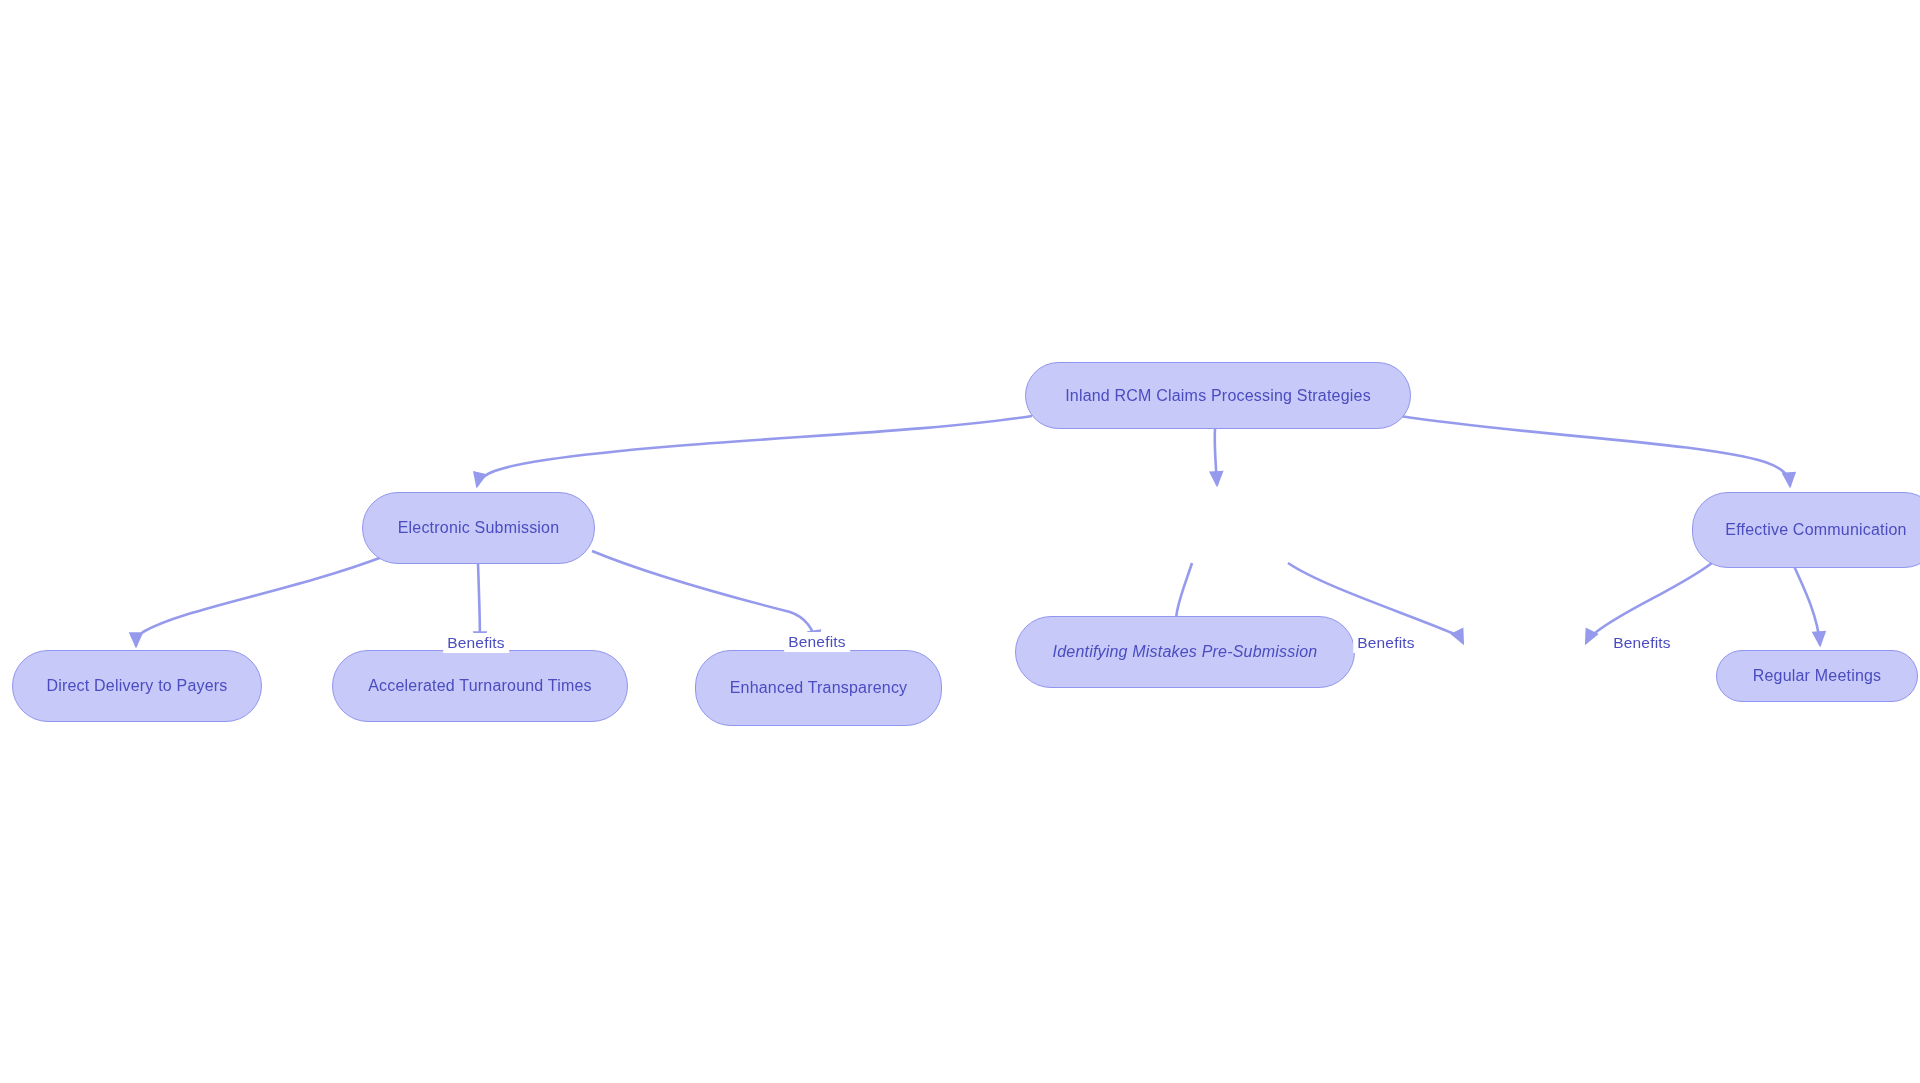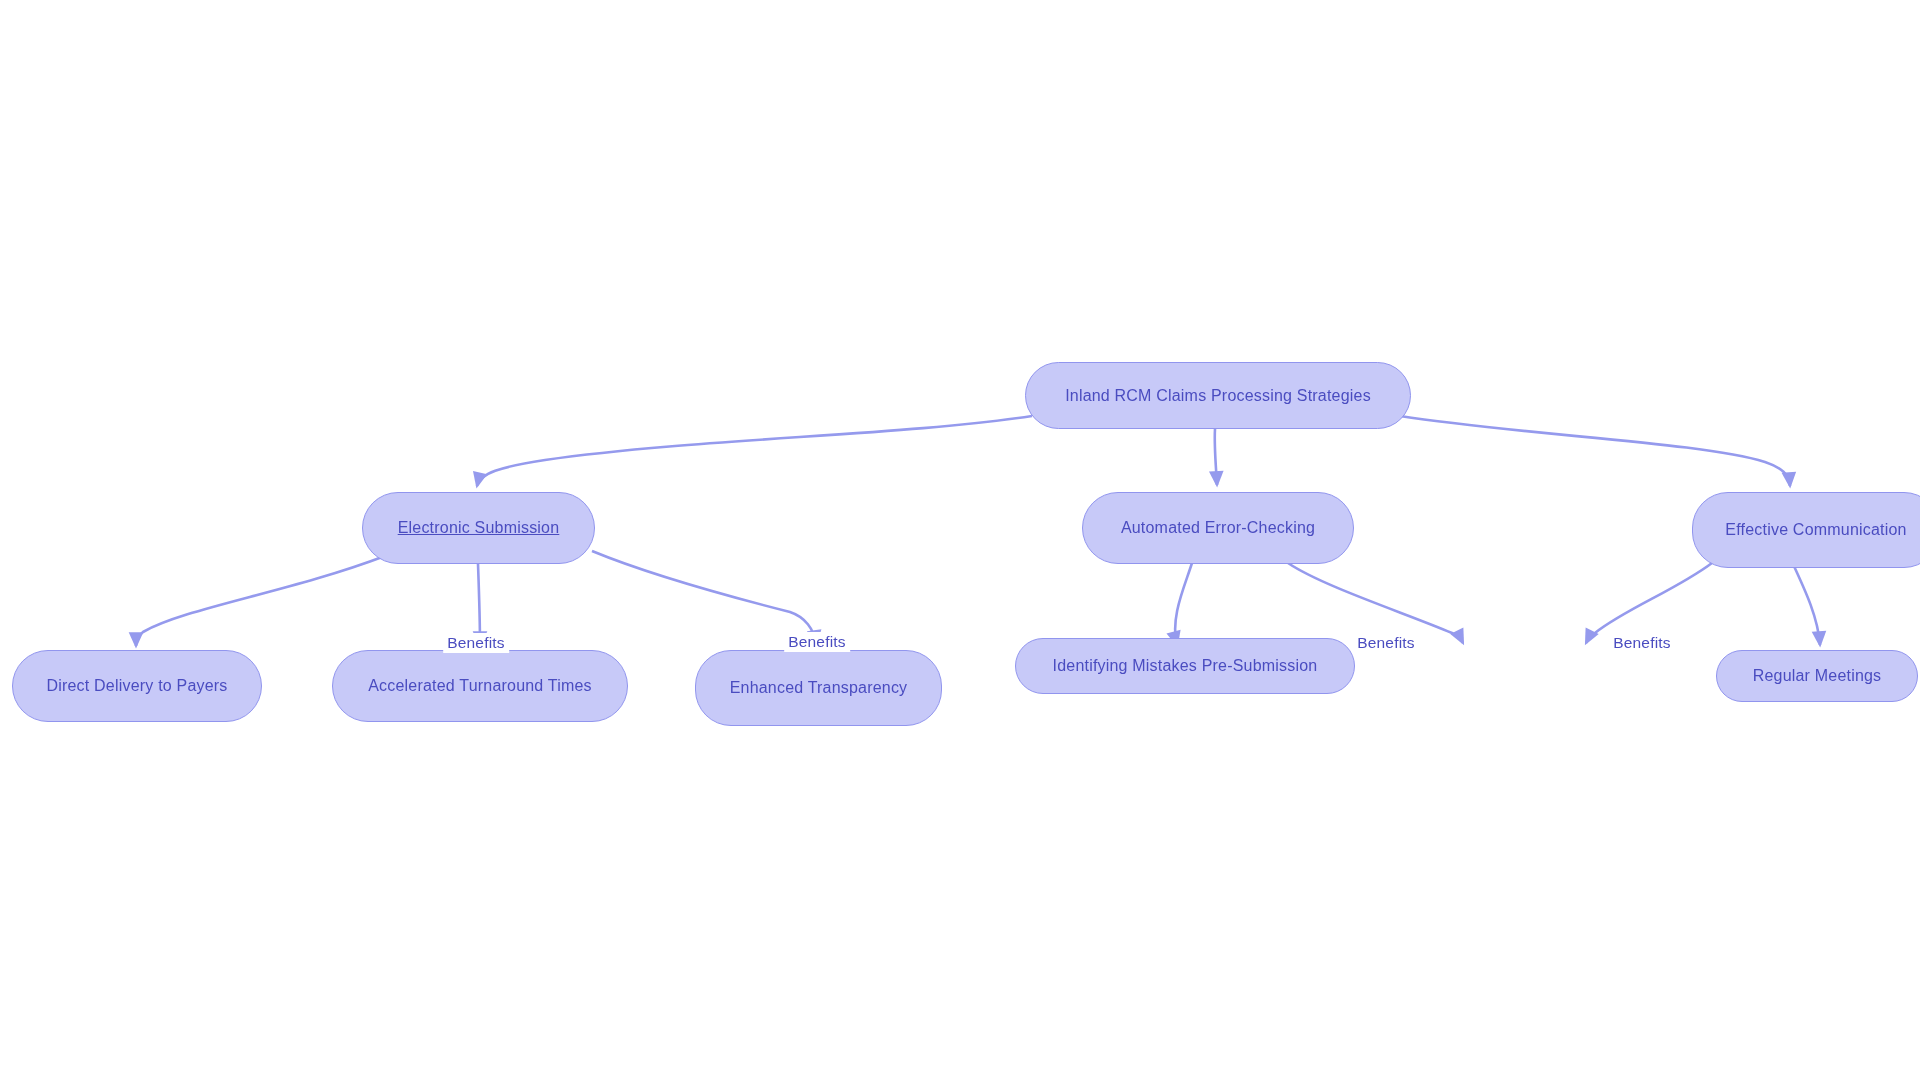--- a/index.html
+++ b/index.html
@@ -54,33 +54,32 @@
     <path class="edge" d="M 478 564 C 479 592, 480 618, 480 645" marker-end="url(#arrowhead)"></path>
     <path class="edge" d="M 592 551 C 655 577, 735 598, 790 612 C 805 617, 814 629, 816 644" marker-end="url(#arrowhead)"></path>
     <path class="edge" d="M 1192 563 C 1184 588, 1170 618, 1177 645" marker-end="url(#arrowhead)"></path>
     <path class="edge" d="M 1288 563 C 1322 586, 1405 613, 1452 633 C 1458 636, 1461 639, 1463 643" marker-end="url(#arrowhead)"></path>
     <path class="edge" d="M 1712 563 C 1676 590, 1625 609, 1595 633 C 1591 636, 1588 639, 1586 643" marker-end="url(#arrowhead)"></path>
     <path class="edge" d="M 1793 564 C 1806 592, 1818 618, 1820 645" marker-end="url(#arrowhead)"></path>
   </svg>
 
   <div class="node" style="left:1025px;top:362px;width:386px;height:67px;">Inland RCM Claims Processing Strategies</div>
 
-  <div class="node" style="left:362px;top:492px;width:233px;height:72px;text-decoration:underline;">Electronic Submission</div>
+  <div class="node" style="left:362px;top:492px;width:233px;height:72px;">Electronic Submission</div>
 
-  <div class="node" style="left:1082px;top:492px;width:272px;height:72px;">Automated Error-Checking</div>
 
   <div class="node" style="left:1692px;top:492px;width:248px;height:76px;">Effective Communication</div>
 
   <div class="node" style="left:332px;top:650px;width:296px;height:72px;">Accelerated Turnaround Times</div>
 
   <div class="node" style="left:12px;top:650px;width:250px;height:72px;">Direct Delivery to Payers</div>
 
   <div class="node" style="left:695px;top:650px;width:247px;height:76px;">Enhanced Transparency</div>
 
-  <div class="node" style="left:1015px;top:638px;width:340px;height:56px;">Identifying Mistakes Pre-Submission</div>
+  <div class="node" style="left:1015px;top:616px;width:340px;height:72px;font-style:italic;">Identifying Mistakes Pre-Submission</div>
 
 
   <div class="node" style="left:1716px;top:650px;width:202px;height:52px;">Regular Meetings</div>
 
   <div class="edge-label" style="left:476px;top:607px;">Benefits</div>
 
   <div class="edge-label" style="left:817px;top:606px;">Benefits</div>
 
   <div class="edge-label" style="left:1386px;top:607px;">Benefits</div>
 

